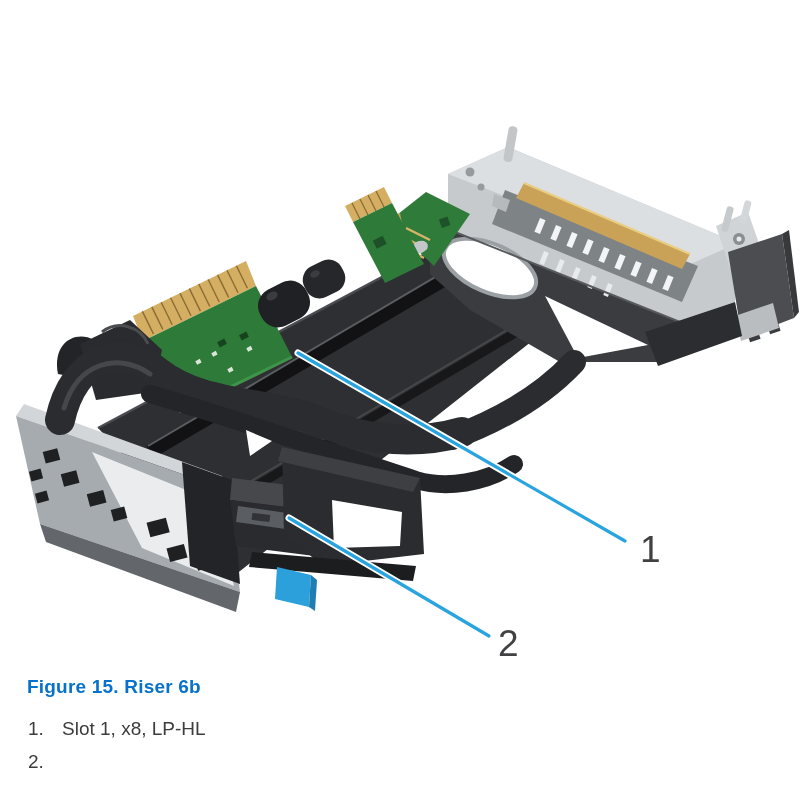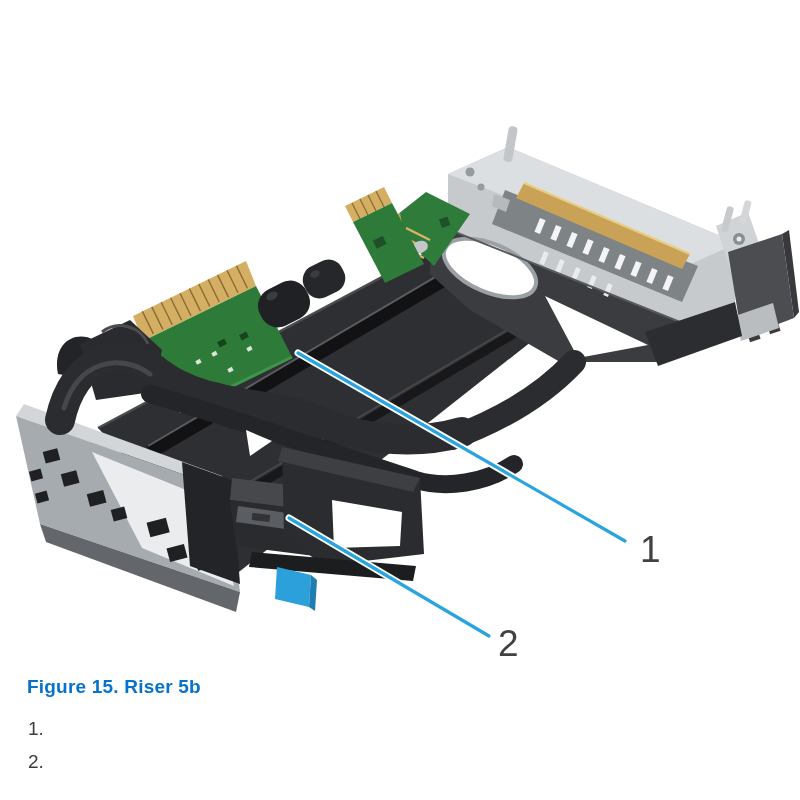--- a/index.html
+++ b/index.html
@@ -218,24 +218,25 @@
     </g>
     <g stroke-linecap="round">
       <line x1="289" y1="518" x2="489" y2="636" stroke="#FFFFFF" stroke-width="7"></line>
       <line x1="289" y1="518" x2="489" y2="636" stroke="#29A4DE" stroke-width="3.2"></line>
     </g>
 
     <text class="num-label" x="640" y="562">1</text>
     <text class="num-label" x="498" y="656">2</text>
   </svg>
 
-  <div class="caption">Figure 15. Riser 5b</div>
+  <div class="caption">Figure 15. Riser 6b</div>
 
   <ol class="callout-list">
     <li>
       <span class="marker">1.</span>
+      <span class="item-label">Slot 1, x8, LP-HL</span>
     </li>
     <li>
       <span class="marker">2.</span>
     </li>
   </ol>
 
 </div>
 
 </body></html>

